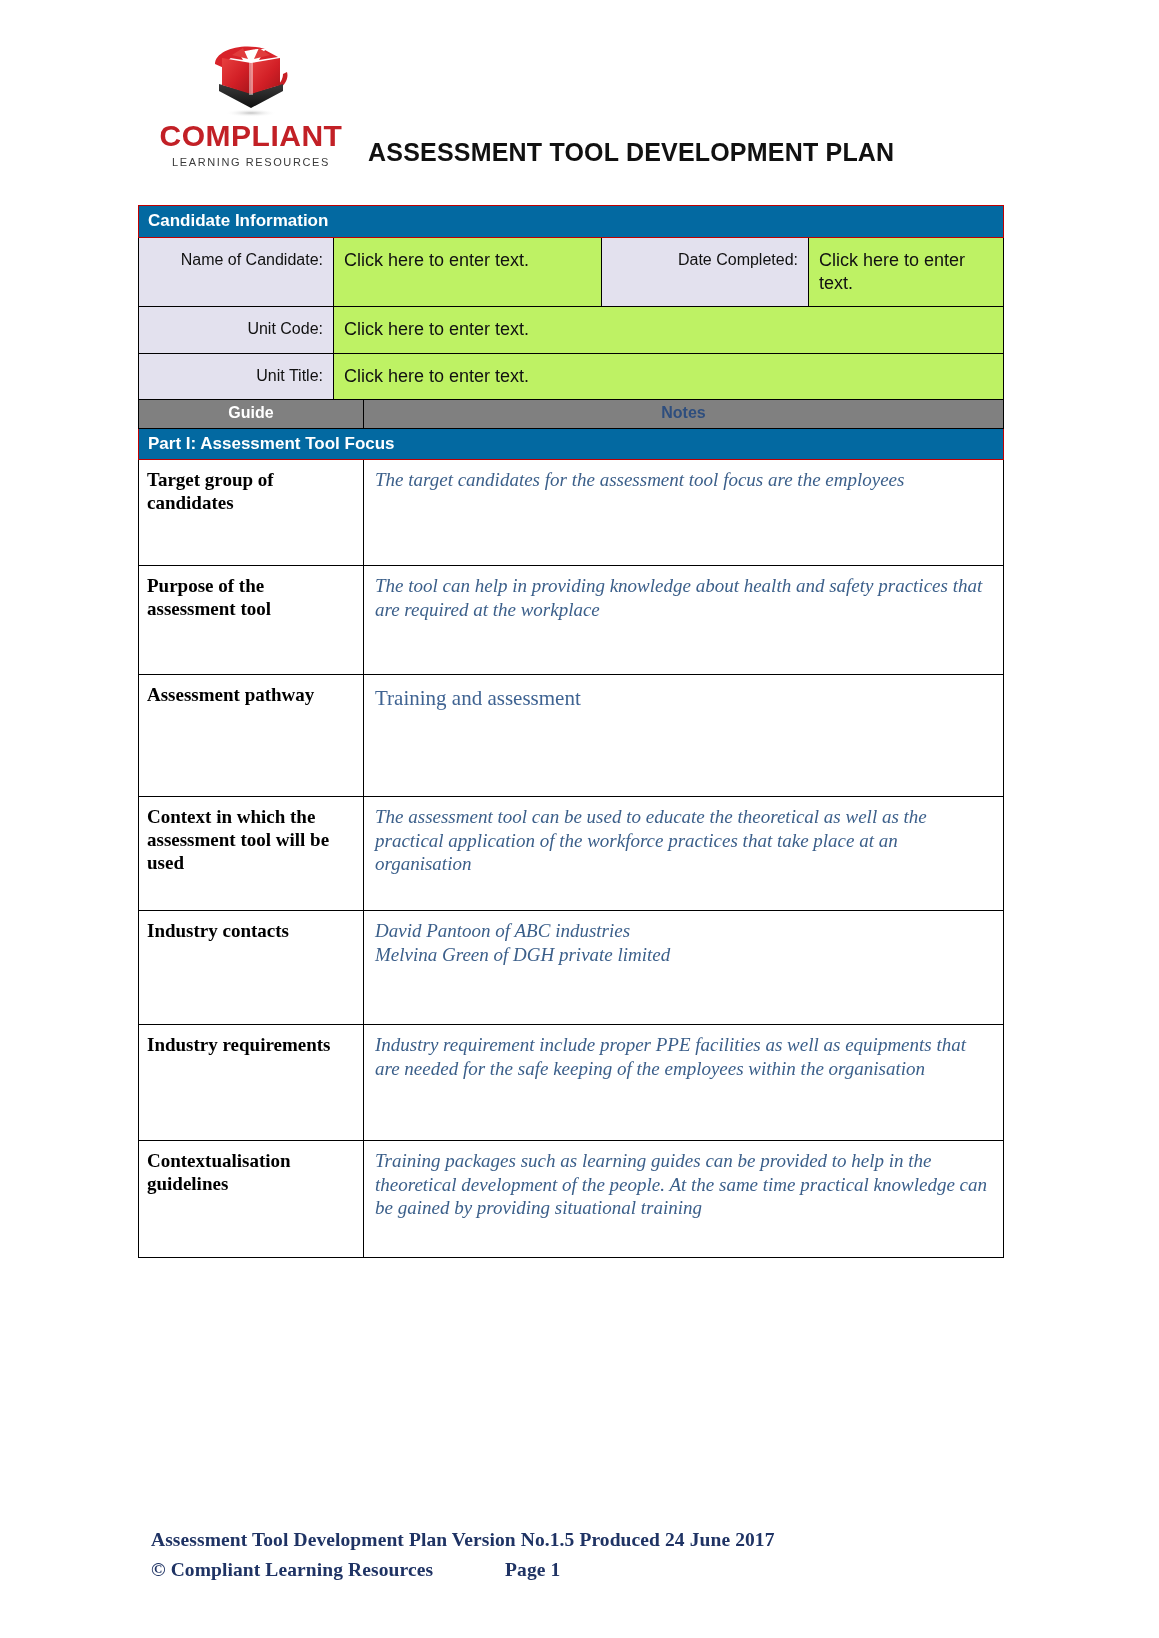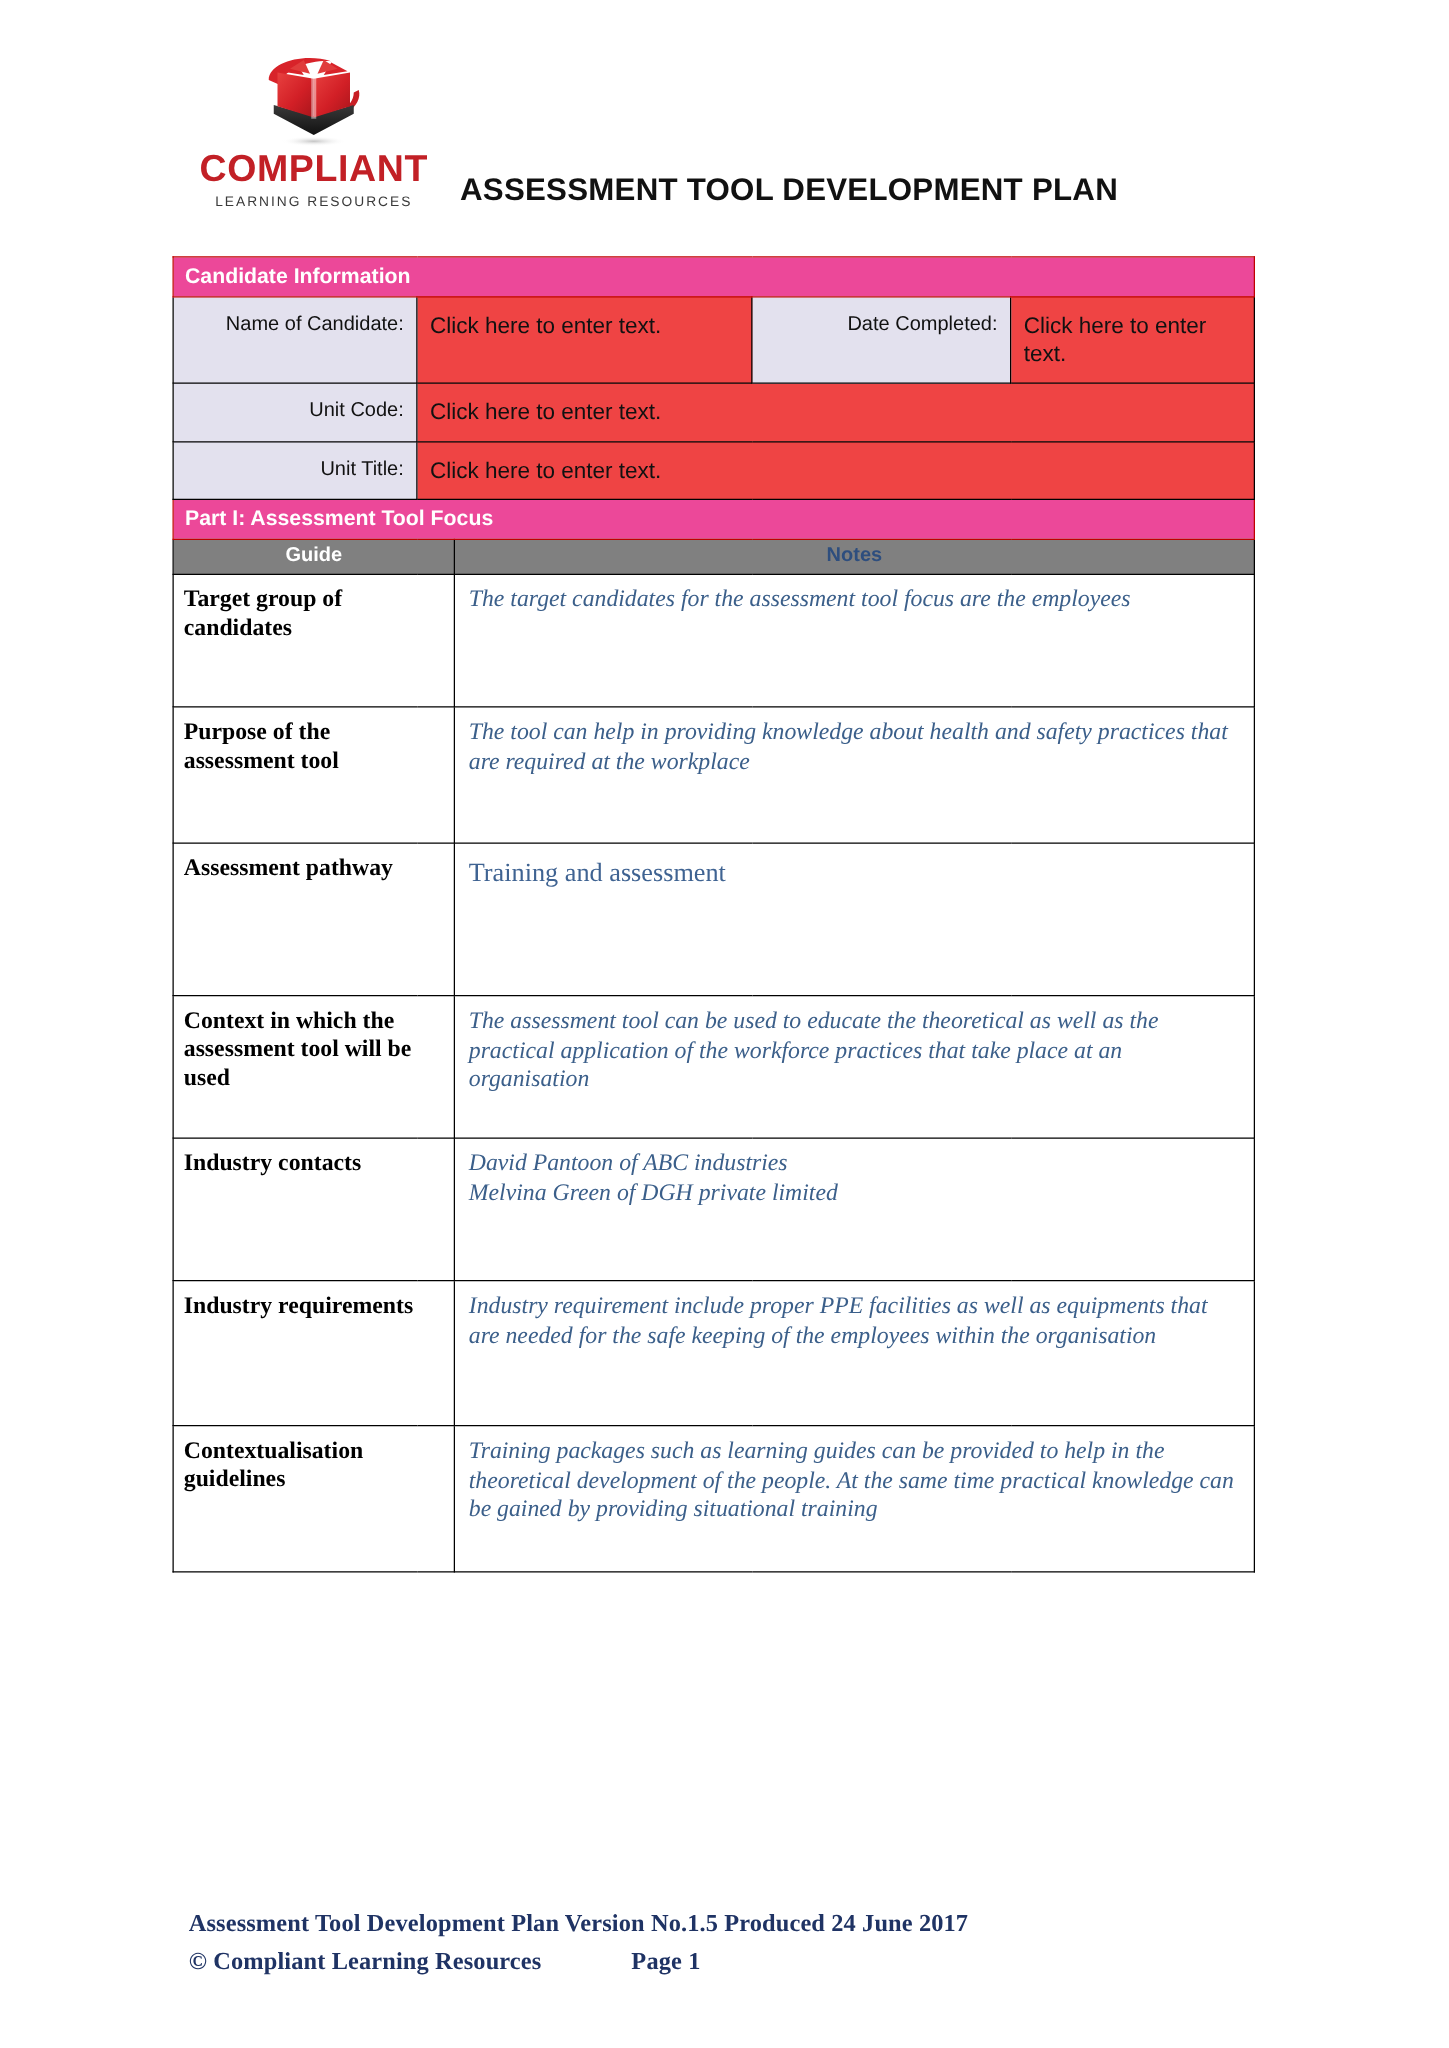--- a/index.html
+++ b/index.html
@@ -88,21 +88,21 @@
     border-collapse: collapse;
     table-layout: fixed;
   }
   .doc-table td {
     border: 1px solid #000000;
     padding: 0;
     vertical-align: top;
   }
 
   .band-red {
-    background: #ec4899;
+    background: #0369a1;
     color: #ffffff;
     font-family: "Liberation Sans", sans-serif;
     font-size: 17px;
     font-weight: bold;
     padding: 5px 9px 6px 9px !important;
     border: 1px solid #C00000 !important;
     line-height: 1.15;
   }
 
   .lbl-cell {
@@ -110,21 +110,21 @@
     font-family: "Liberation Sans", sans-serif;
     font-size: 16px;
     color: #111111;
     text-align: right;
     padding: 12px 10px 12px 8px !important;
     vertical-align: middle;
     line-height: 1.25;
   }
 
   .val-cell {
-    background: #ef4444;
+    background: #bef264;
     font-family: "Liberation Sans", sans-serif;
     font-size: 18px;
     color: #111111;
     padding: 11px 10px 11px 10px !important;
     vertical-align: middle;
     line-height: 1.3;
   }
 
   .subhead {
     background: #808080;
@@ -264,26 +264,26 @@
         <td class="lbl-cell">Unit Code:</td>
         <td class="val-cell" colspan="4">Click here to enter text.</td>
       </tr>
 
       <tr>
         <td class="lbl-cell">Unit Title:</td>
         <td class="val-cell" colspan="4">Click here to enter text.</td>
       </tr>
 
       <tr>
-        <td class="band-red" colspan="5">Part I: Assessment Tool Focus</td>
-      </tr>
-
-      <tr>
         <td class="subhead" colspan="2">Guide</td>
         <td class="subhead notes-head" colspan="3">Notes</td>
+      </tr>
+
+      <tr>
+        <td class="band-red" colspan="5">Part I: Assessment Tool Focus</td>
       </tr>
 
       <tr style="height:106px">
         <td class="guide-cell" colspan="2">Target group of candidates</td>
         <td class="notes-cell" colspan="3">The target candidates for the assessment tool focus are the employees</td>
       </tr>
 
       <tr style="height:109px">
         <td class="guide-cell" colspan="2">Purpose of the assessment tool</td>
         <td class="notes-cell" colspan="3">The tool can help in providing knowledge about health and safety practices that are required at the workplace</td>

